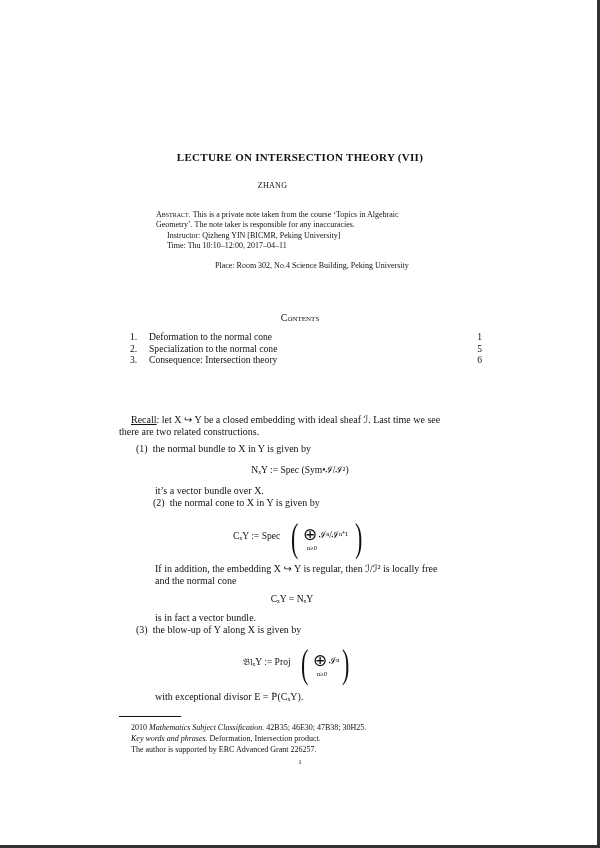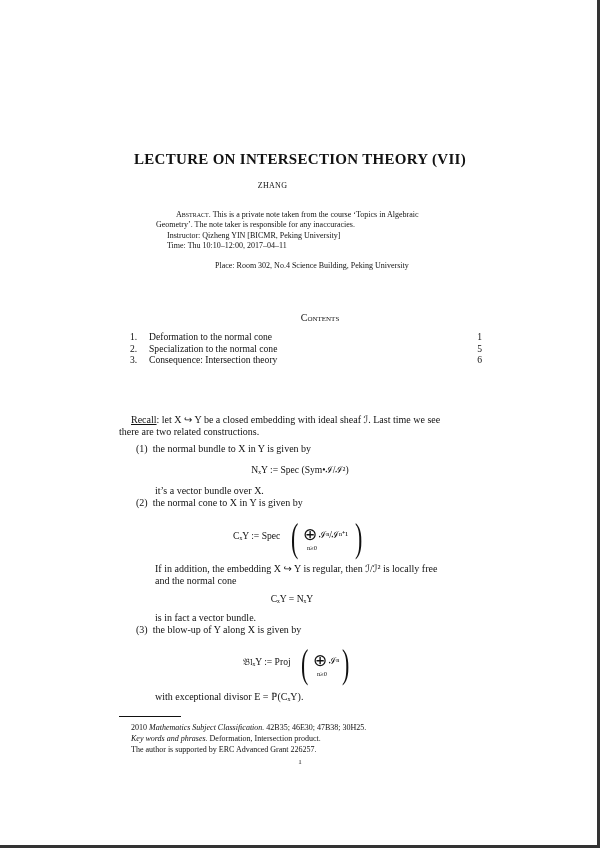--- a/index.html
+++ b/index.html
@@ -8,29 +8,29 @@
       font-family: "DejaVu Serif", "Liberation Serif", serif;
       color: #111; position: relative; overflow: hidden;
     }
     .page {
       position: absolute; left: 0; top: 0; width: 597px; height: 845px;
       background: #fff; border-right: 3px solid #333; border-bottom: 3px solid #333;
     }
     .abs { position: absolute; white-space: nowrap; }
     .title {
       left: 0; width: 600px; top: 151px; text-align: center;
-      font-family: "Liberation Serif", serif; font-weight: bold; font-size: 15px; letter-spacing: 0.3px;
+      font-family: "Liberation Serif", serif; font-weight: bold; font-size: 11px; letter-spacing: 0.3px;
     }
     .author {
       left: 0; width: 545px; top: 181px; text-align: center;
       font-family: "Liberation Serif", serif; font-size: 8px; letter-spacing: 0.3px;
     }
     .t { font-family: "Liberation Serif", serif; font-size: 10px; line-height: 11px; }
     .sm { font-family: "Liberation Serif", serif; font-size: 8px; line-height: 10px; }
-    .sc { font-variant: small-caps; margin-left: 20px; }
+    .sc { font-variant: small-caps; }
     .it { font-style: italic; }
     .u { text-decoration: underline; }
     .toc-row { position: absolute; left: 130px; width: 352px; font-family: "Liberation Serif", serif; font-size: 9.6px; }
     .toc-num { position: absolute; left: 0; }
     .toc-label { position: absolute; left: 19px; }
     .toc-page { position: absolute; right: 0; }
     .math { font-family: "Liberation Serif", serif; font-size: 9.6px; }
     .big-paren { font-size: 40px; line-height: 40px; font-weight: 100; transform: scaleX(0.55); display: inline-block; }
     .oplus { font-size: 17px; }
     .footrule { position: absolute; left: 119px; top: 716px; width: 62px; height: 1px; background: #111; }
@@ -80,21 +80,21 @@
     </div>
     <div class="abs t" style="left:119px; top:426px;">there are two related constructions.</div>
 
     <div class="abs t" style="left:136px; top:443px;">
       <span>(1)</span>&nbsp;
       <span>the normal bundle to X in Y is given by</span>
     </div>
     <div class="abs math" style="left:0; width:600px; text-align:center; top:463px;">NₓY := Spec (Sym•ℐ/ℐ²)</div>
     <div class="abs t" style="left:155px; top:485px;">it’s a vector bundle over X.</div>
 
-    <div class="abs t" style="left:136px; top:497px;">
+    <div class="abs t" style="left:153px; top:497px;">
       <span>(2)</span>&nbsp;
       <span>the normal cone to X in Y is given by</span>
     </div>
 
     <div class="abs math" style="left:233px; top:516px; height:44px;">
       <span style="position:absolute; left:0; top:14px;">CₓY := Spec</span>
       <span class="big-paren" style="position:absolute; left:55px; top:2px;">(</span>
       <span class="oplus" style="position:absolute; left:70px; top:8px;">⊕</span>
       <span style="position:absolute; left:74px; top:28px; font-size:6.5px;">n≥0</span>
       <span style="position:absolute; left:86px; top:12px;">ℐⁿ/ℐⁿ⁺¹</span>

